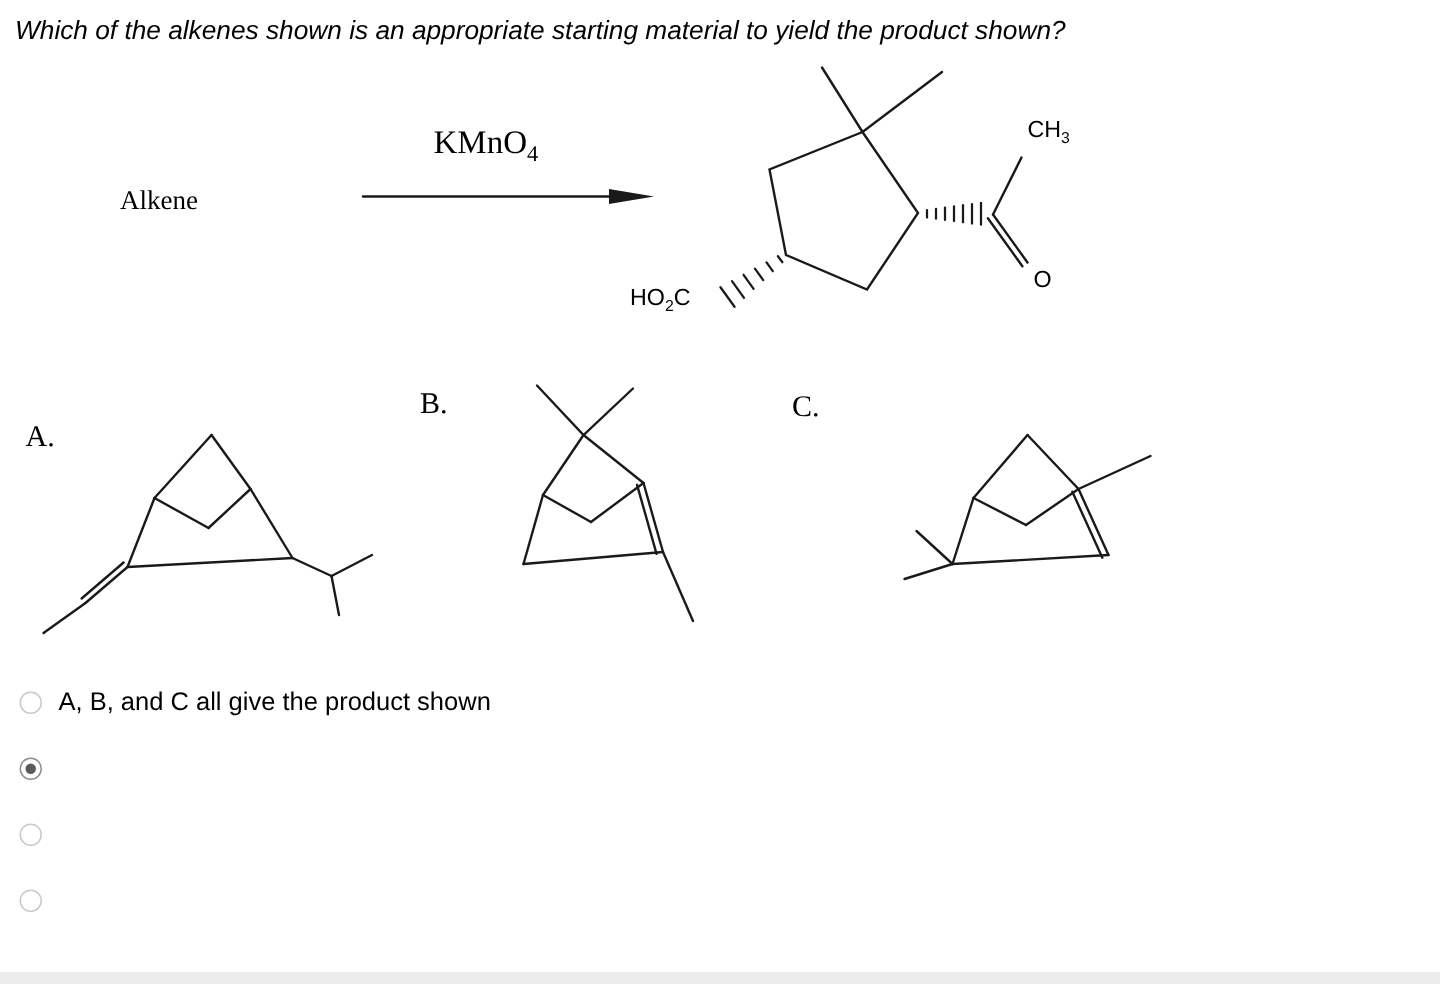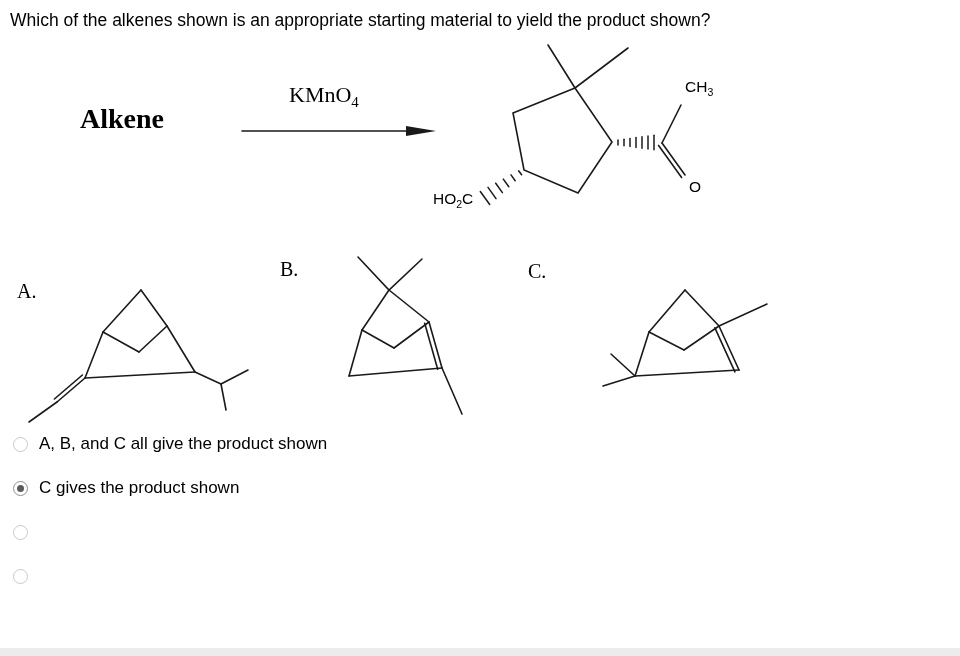--- a/index.html
+++ b/index.html
@@ -1,31 +1,31 @@
 <!DOCTYPE html>
 <html><head>
 <meta charset="utf-8">
 <style>
   html,body{margin:0;padding:0;}
   body{
     width:960px;height:656px;position:relative;background:#ffffff;
     font-family:"Liberation Sans",sans-serif;overflow:hidden;color:#000;
   }
-  .question{position:absolute;left:10px;top:10px;font-size:17.5px;}
+  .question{position:absolute;left:10px;top:10px;font-size:17.5px;font-style:italic;}
   .serif{font-family:"Liberation Serif",serif;}
-  .alkene-label{position:absolute;left:80px;top:103px;font-size:28px;font-weight:bold;}
+  .alkene-label{position:absolute;left:80px;top:123px;font-size:18px;}
   .reagent-label{position:absolute;left:289px;top:82px;font-size:22px;}
   sub{font-size:68%;}
   .struct-label{position:absolute;font-size:20px;}
   .atom-label{position:absolute;font-size:15.5px;}
   svg{position:absolute;overflow:visible;}
   svg line, svg polyline, svg polygon{stroke:#1a1a1a;stroke-width:1.6;fill:none;stroke-linecap:round;}
   svg .hash{stroke-width:1.5;}
   svg .arrowhead{fill:#1a1a1a;stroke:none;}
-  .options{position:absolute;left:13px;top:422px;}
+  .options{position:absolute;left:13px;top:446px;}
   .option-row{display:flex;align-items:center;height:44px;gap:11px;cursor:pointer;}
   .radio{width:15px;height:15px;border:1.5px solid #c9c9c9;border-radius:50%;
     box-sizing:border-box;position:relative;background:#fff;flex:0 0 auto;}
   .radio.selected{border-color:#8f8f8f;}
   .radio.selected::after{content:"";position:absolute;left:50%;top:50%;width:7px;height:7px;
     margin:-3.5px 0 0 -3.5px;border-radius:50%;background:#5b5b5b;}
   .option-label{font-size:17px;}
   .bottom-strip{position:absolute;left:0;bottom:0;width:100%;height:8px;background:#ececec;}
 </style>
 </head>
@@ -72,21 +72,21 @@
     <line class="hash" x1="92.4" y1="157.6" x2="85.7" y2="148.2"></line>
     <line class="hash" x1="86.0" y1="163.6" x2="78.0" y2="152.4"></line>
     <line class="hash" x1="79.7" y1="169.5" x2="70.3" y2="156.5"></line>
   </g>
 </svg>
 
 <div class="atom-label" style="left:685px;top:78px;text-align:right;">
   <span>CH</span><sub>3</sub>
 </div>
 <div class="atom-label" style="left:689px;top:178px;">O</div>
-<div class="atom-label" style="left:433px;top:190px;">
+<div class="atom-label" style="left:420px;top:190px;">
   <span>HO</span><sub>2</sub><span>C</span>
 </div>
 
 <div class="struct-label serif" style="left:17px;top:280px;">A.</div>
 <div class="struct-label serif" style="left:280px;top:258px;">B.</div>
 <div class="struct-label serif" style="left:528px;top:260px;">C.</div>
 
 <svg style="left:15px;top:282px;" width="250" height="155">
   <g>
     <line x1="126" y1="8" x2="88" y2="50"></line>
@@ -152,21 +152,20 @@
   </g>
 </svg>
 
 <div class="options">
   <div class="option-row">
     <span class="radio"></span>
     <span class="option-label">A, B, and C all give the product shown</span>
   </div>
   <div class="option-row">
     <span class="radio selected"></span>
-    <span class="option-label">C gives the product shown</span>
   </div>
   <div class="option-row">
     <span class="radio"></span>
   </div>
   <div class="option-row">
     <span class="radio"></span>
   </div>
 </div>
 
 <div class="bottom-strip"></div>

